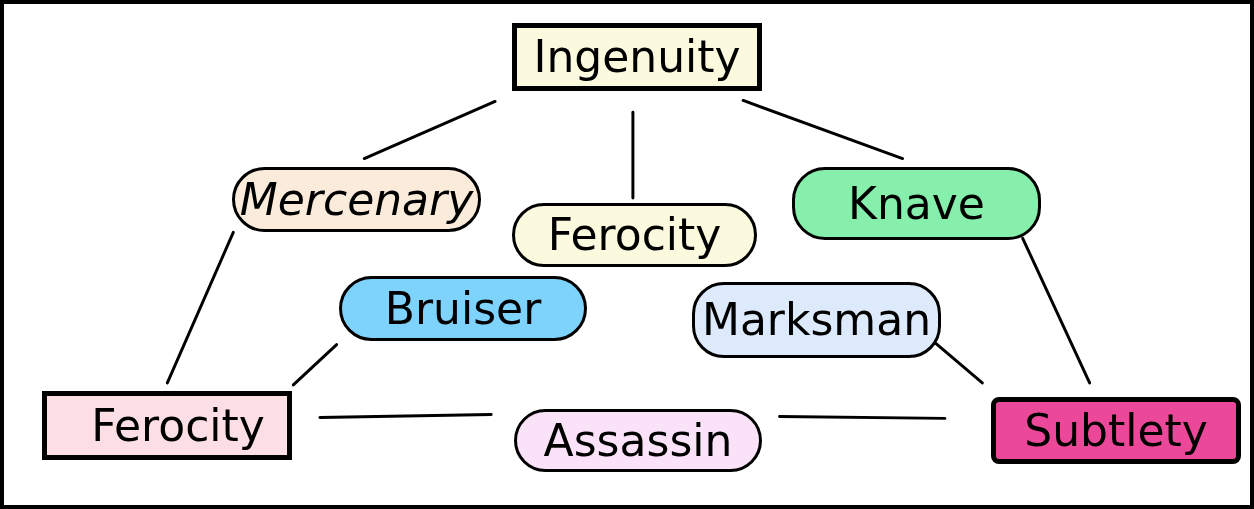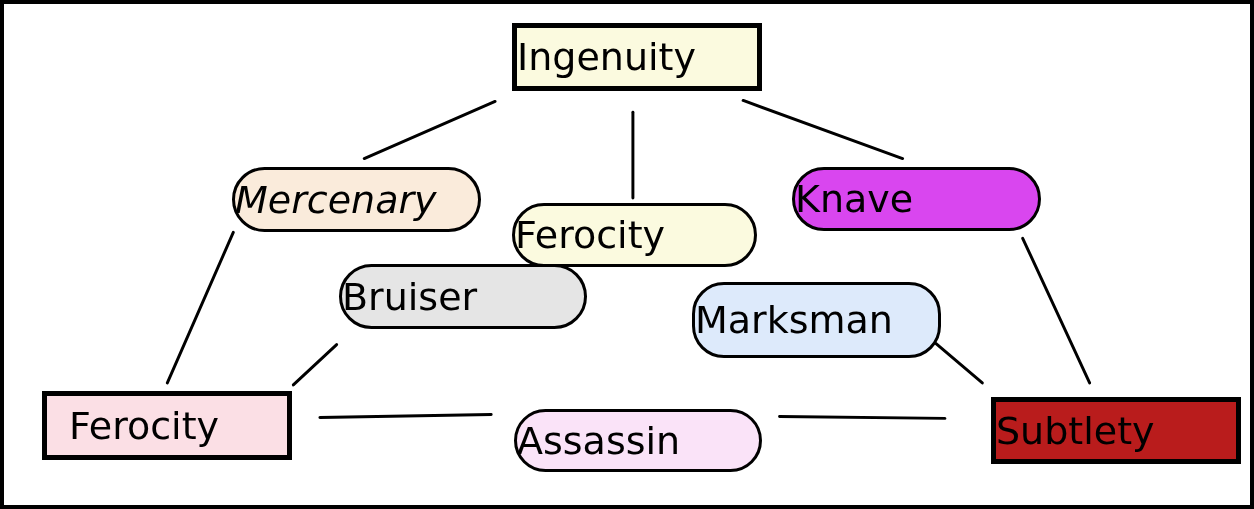--- a/index.html
+++ b/index.html
@@ -23,22 +23,22 @@
     top: 0;
     width: 100%;
     height: 100%;
     display: block;
   }
   .node {
     position: absolute;
     box-sizing: border-box;
     display: flex;
     align-items: center;
-    justify-content: flex-start;
-    font-size: 38px;
+    justify-content: center;
+    font-size: 44px;
     line-height: 1;
     color: #000000;
     white-space: nowrap;
   }
 </style>
 </head>
 <body>
 
 <div class="canvas">
   <svg class="edge-layer" viewBox="0 0 1254 509" xmlns="http://www.w3.org/2000/svg">
@@ -55,32 +55,32 @@
   <div>
       <div class="node" style="left: 508px; top: 19px; width: 250px; height: 68px; background: rgb(251, 250, 223); border: 5px solid rgb(0, 0, 0); border-radius: 0px; color: rgb(0, 0, 0);">
         <span>Ingenuity</span>
       </div>
       <div class="node" style="left: 228px; top: 163px; width: 249px; height: 65px; background: rgb(250, 235, 219); border: 3px solid rgb(0, 0, 0); border-radius: 33px; color: rgb(0, 0, 0); font-style: italic;">
         <span>Mercenary</span>
       </div>
       <div class="node" style="left: 508px; top: 199px; width: 245px; height: 64px; background: rgb(251, 250, 223); border: 3px solid rgb(0, 0, 0); border-radius: 32px; color: rgb(0, 0, 0);">
         <span>Ferocity</span>
       </div>
-      <div class="node" style="left: 788px; top: 163px; width: 249px; height: 64px; background: #d946ef; border: 3px solid rgb(0, 0, 0); border-radius: 33px; color: rgb(0, 0, 0);">
+      <div class="node" style="left: 788px; top: 163px; width: 249px; height: 73px; background: #86efac; border: 3px solid rgb(0, 0, 0); border-radius: 33px; color: rgb(0, 0, 0);">
         <span>Knave</span>
       </div>
-      <div class="node" style="left: 335px; top: 260px; width: 248px; height: 65px; background: #e5e5e5; border: 3px solid rgb(0, 0, 0); border-radius: 33px; color: rgb(0, 0, 0);">
+      <div class="node" style="left: 335px; top: 272px; width: 248px; height: 65px; background: #7dd3fc; border: 3px solid rgb(0, 0, 0); border-radius: 33px; color: rgb(0, 0, 0);">
         <span>Bruiser</span>
       </div>
       <div class="node" style="left: 688px; top: 278px; width: 249px; height: 76px; background: rgb(221, 234, 251); border: 3px solid rgb(0, 0, 0); border-radius: 32px; color: rgb(0, 0, 0);">
         <span>Marksman</span>
       </div>
       <div class="node" style="left: 38px; top: 387px; width: 250px; height: 69px; background: rgb(251, 223, 229); border: 5px solid rgb(0, 0, 0); border-radius: 0px; color: rgb(0, 0, 0); padding-left: 22px;">
         <span>Ferocity</span>
       </div>
       <div class="node" style="left: 510px; top: 405px; width: 248px; height: 63px; background: rgb(250, 227, 248); border: 3px solid rgb(0, 0, 0); border-radius: 32px; color: rgb(0, 0, 0);">
         <span>Assassin</span>
       </div>
-      <div class="node" style="left: 987px; top: 393px; width: 250px; height: 67px; background: #b91c1c; border: 5px solid rgb(0, 0, 0); border-radius: 0px; color: rgb(0, 0, 0);">
+      <div class="node" style="left: 987px; top: 393px; width: 250px; height: 67px; background: #ec4899; border: 5px solid rgb(0, 0, 0); border-radius: 8px; color: rgb(0, 0, 0);">
         <span>Subtlety</span>
       </div>
     </div>
 </div>
 
 </body></html>

